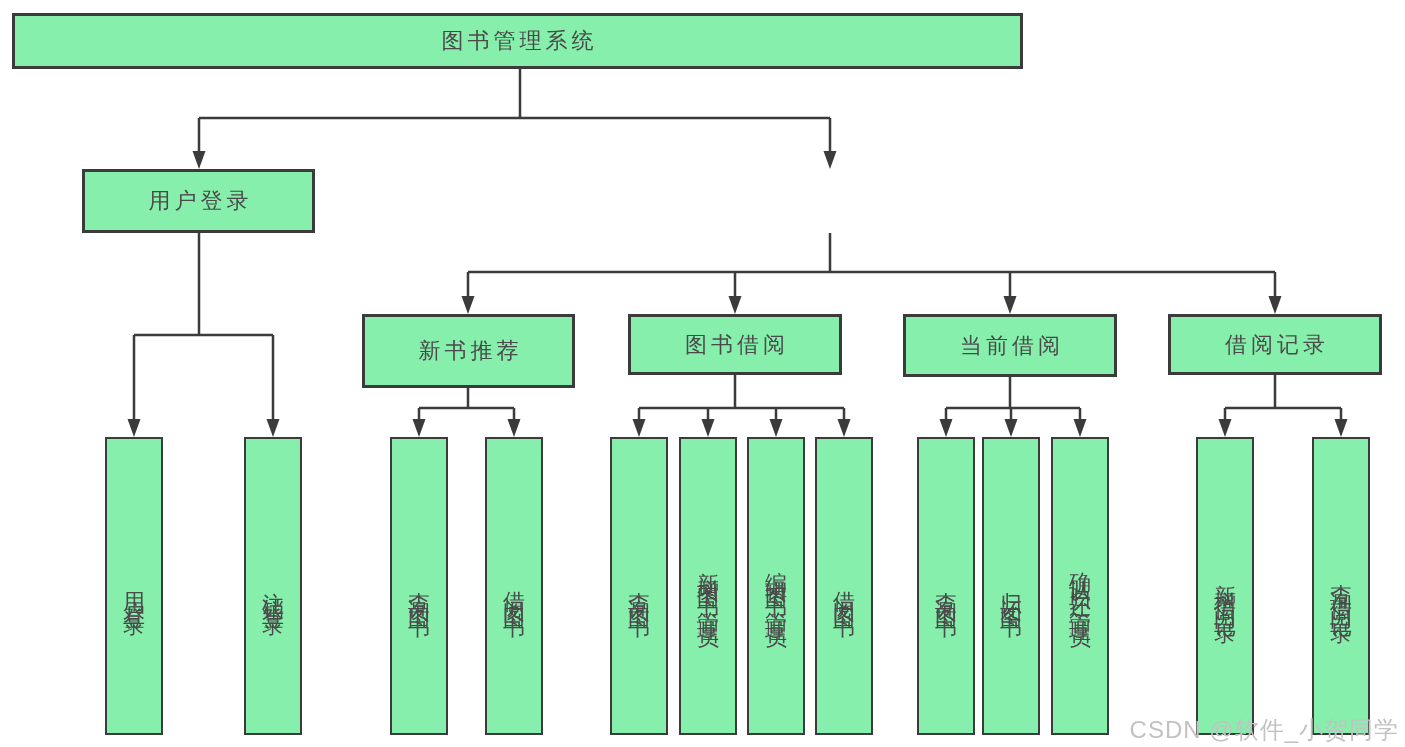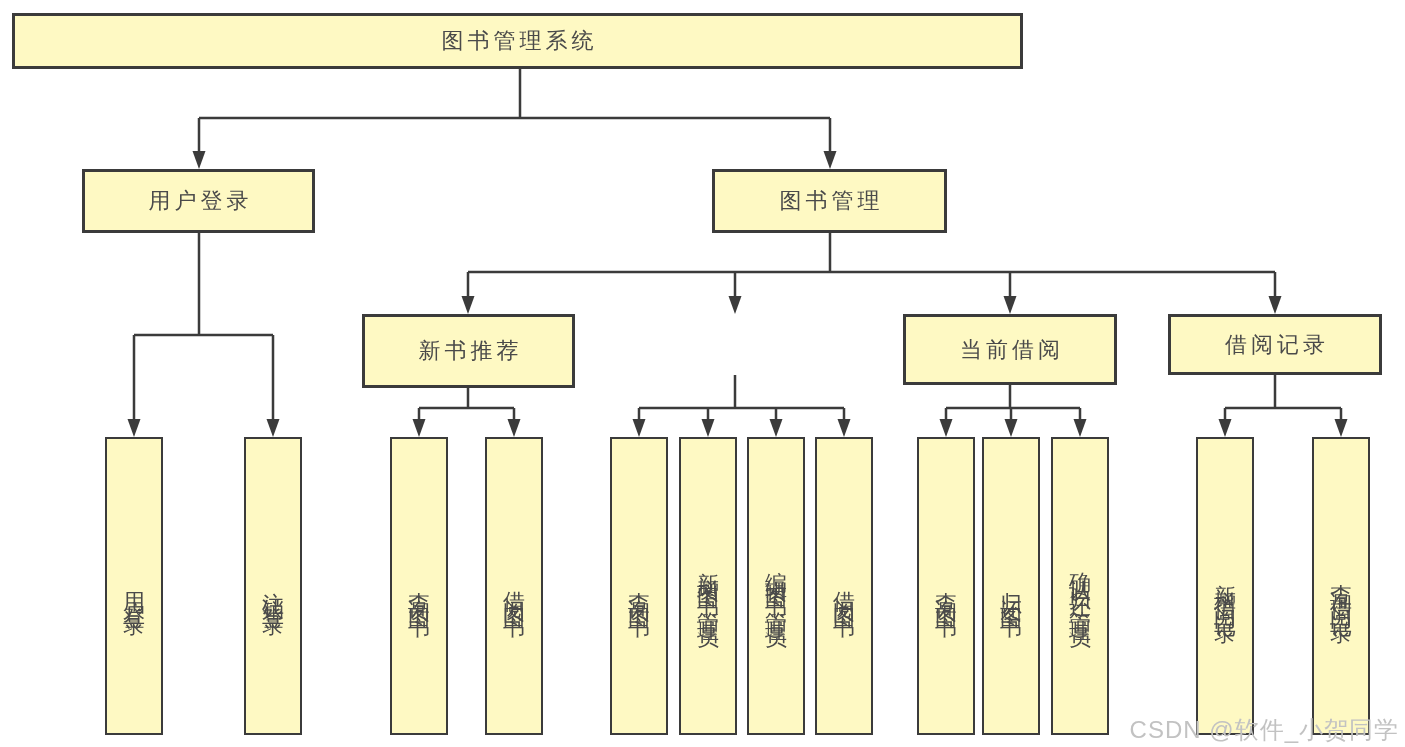--- a/index.html
+++ b/index.html
@@ -20,21 +20,21 @@
     left: 0;
     top: 0;
     width: 1405px;
     height: 747px;
     pointer-events: none;
   }
   .node {
     position: absolute;
     box-sizing: border-box;
     border: 2.5px solid #3b3b3b;
-    background: #fef9c3;
+    background: #86efac;
     display: flex;
     align-items: center;
     justify-content: center;
     color: #4a4a4a;
   }
   .h-label {
     font-size: 22px;
     letter-spacing: 4px;
     line-height: 1;
     white-space: nowrap;
@@ -107,28 +107,28 @@
     </g>
   </svg>
 
   <div class="node" style="left:12px; top:13px; width:1011px; height:56px; border-width:3px;">
     <span class="h-label">图书管理系统</span>
   </div>
 
   <div class="node" style="left:82px; top:169px; width:233px; height:64px; border-width:3px;">
     <span class="h-label">用户登录</span>
   </div>
-  <div class="node" style="left:712px; top:169px; width:235px; height:64px; border-width:3px;">
-    <span class="h-label">图书管理</span>
-  </div>
 
   <div class="node" style="left:362px; top:314px; width:213px; height:74px; border-width:3px;">
     <span class="h-label">新书推荐</span>
   </div>
-  <div class="node" style="left:903px; top:314px; width:214px; height:71px; border-width:3px;">
+  <div class="node" style="left:628px; top:314px; width:214px; height:61px; border-width:3px;">
+    <span class="h-label">图书借阅</span>
+  </div>
+  <div class="node" style="left:903px; top:314px; width:214px; height:63px; border-width:3px;">
     <span class="h-label">当前借阅</span>
   </div>
   <div class="node" style="left:1168px; top:314px; width:214px; height:61px; border-width:3px;">
     <span class="h-label">借阅记录</span>
   </div>
 
   <div class="node" style="left:105px; top:437px; width:58px; height:298px;">
     <span class="v-label">用户登录</span>
   </div>
   <div class="node" style="left:244px; top:437px; width:58px; height:298px;">

